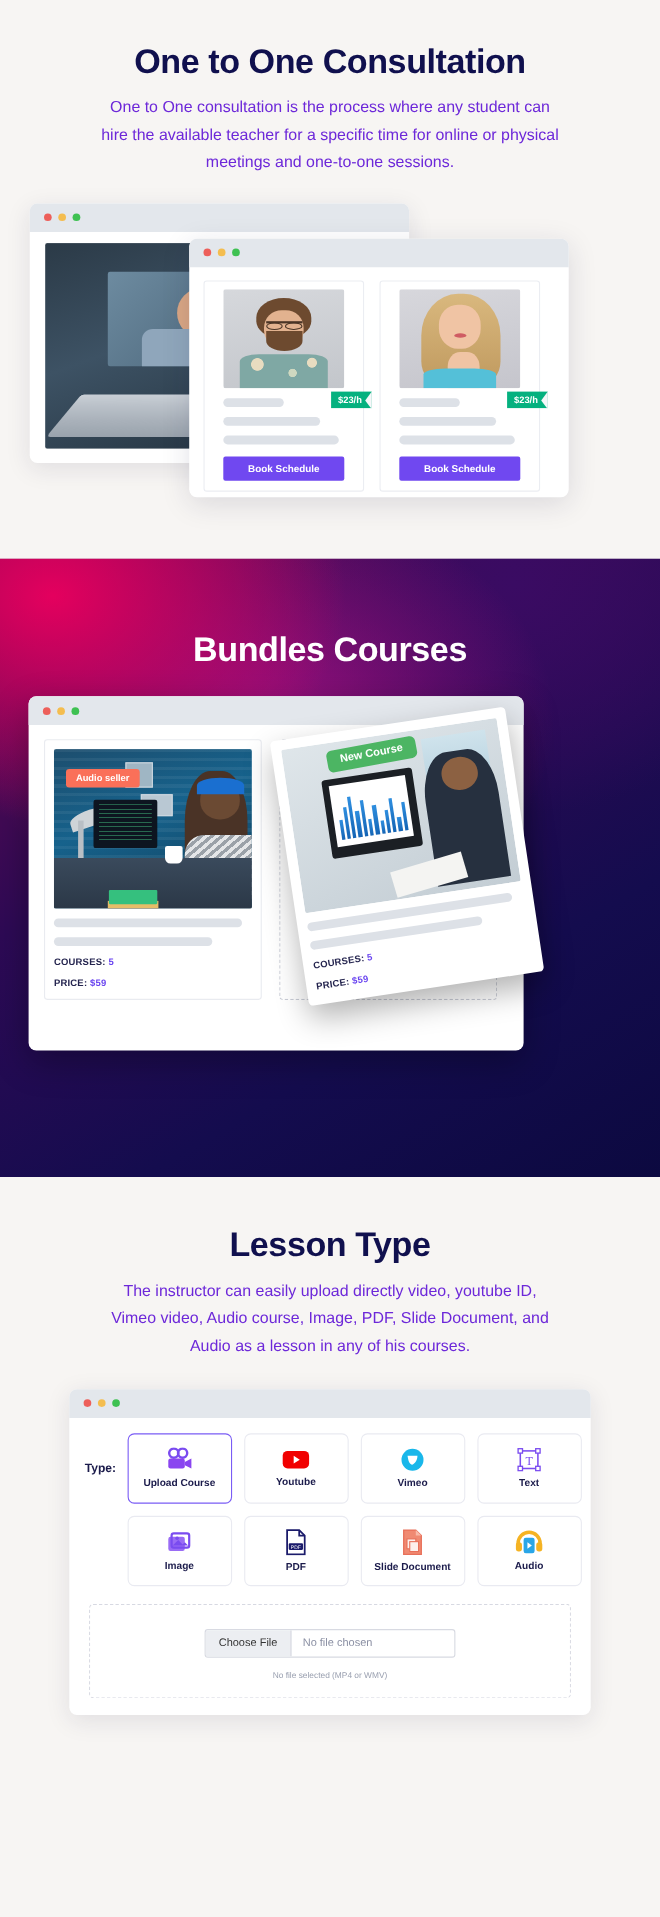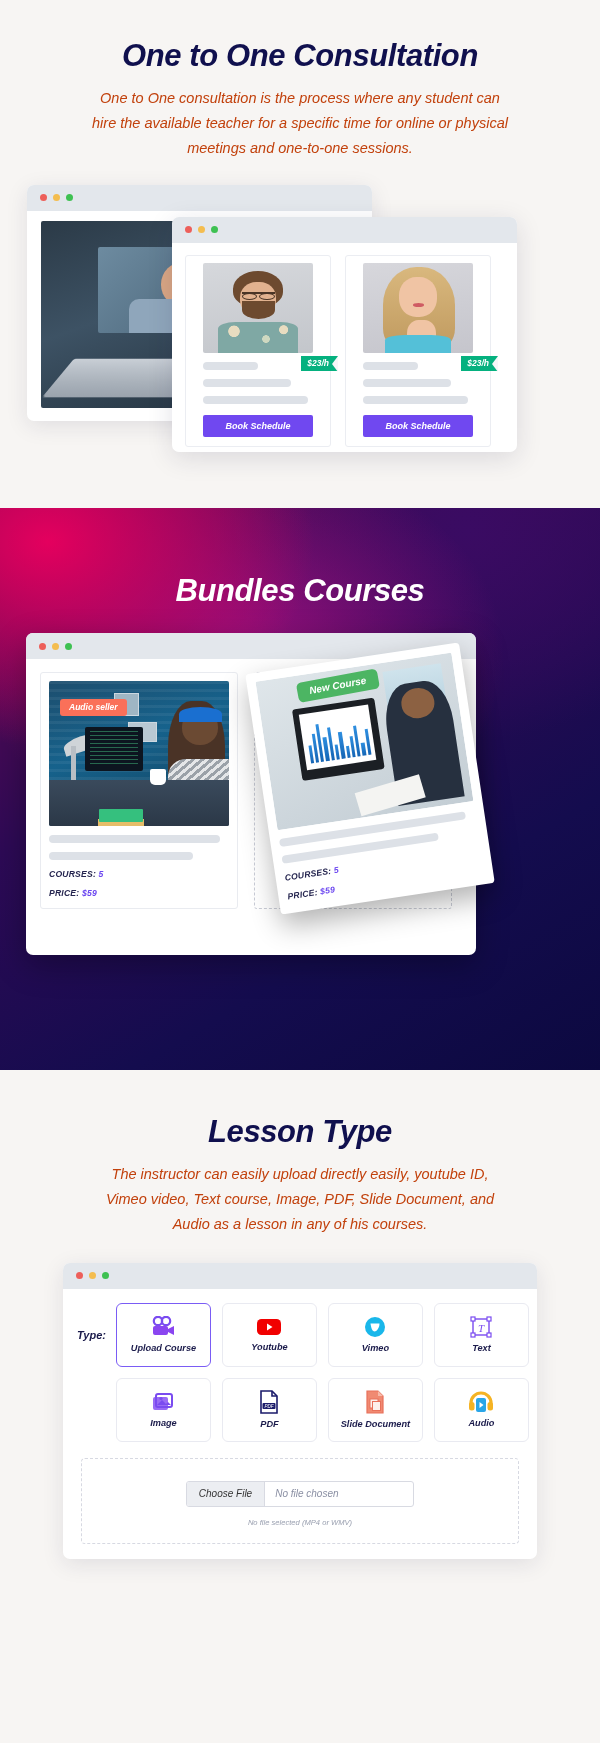--- a/index.html
+++ b/index.html
@@ -6,33 +6,33 @@
   html, body { width: 600px; }
   body {
     font-family: "Liberation Sans", sans-serif;
     background: #f7f5f3;
     width: 600px; height: 1743px;
     overflow: hidden;
     position: relative;
   }
 
   
-  .section { position: relative; width: 600px; font-style: italic; }
+  .section { position: relative; width: 600px; }
   .sec-title {
     text-align: center;
     font-size: 31px;
     font-weight: 700;
     letter-spacing: -0.4px;
     color: #10104e;
   }
   .sec-desc {
     text-align: center;
     font-size: 14.5px;
     line-height: 1.72;
-    color: #c2410c;
+    color: #6d28d9;
     width: 420px;
     margin: 12px auto 0;
   }
 
   
   .browser { background: #fff; border-radius: 7px; position: relative; }
   .bar {
     height: 26px; background: #e3e7ec;
     border-radius: 7px 7px 0 0;
     display: flex; align-items: center; padding-left: 13px; gap: 6px;
@@ -376,21 +376,21 @@
       <div class="meta">
         <span>PRICE:</span>
         <b>$59</b>
       </div>
     </div>
   </div>
 </section>
 
 <section class="section" id="sec-lesson">
   <h1 class="sec-title">Lesson Type</h1>
-  <p class="sec-desc">The instructor can easily upload directly easily, youtube ID, Vimeo video, Text course, Image, PDF, Slide Document, and Audio as a lesson in any of his courses.</p>
+  <p class="sec-desc">The instructor can easily upload directly video, youtube ID, Vimeo video, Audio course, Image, PDF, Slide Document, and Audio as a lesson in any of his courses.</p>
 
   <div class="browser win-lesson">
     <div class="bar">
       <span class="dot r"></span>
       <span class="dot y"></span>
       <span class="dot g"></span>
     </div>
 
     <div class="type-row">
       <div class="type-label">Type:</div>

